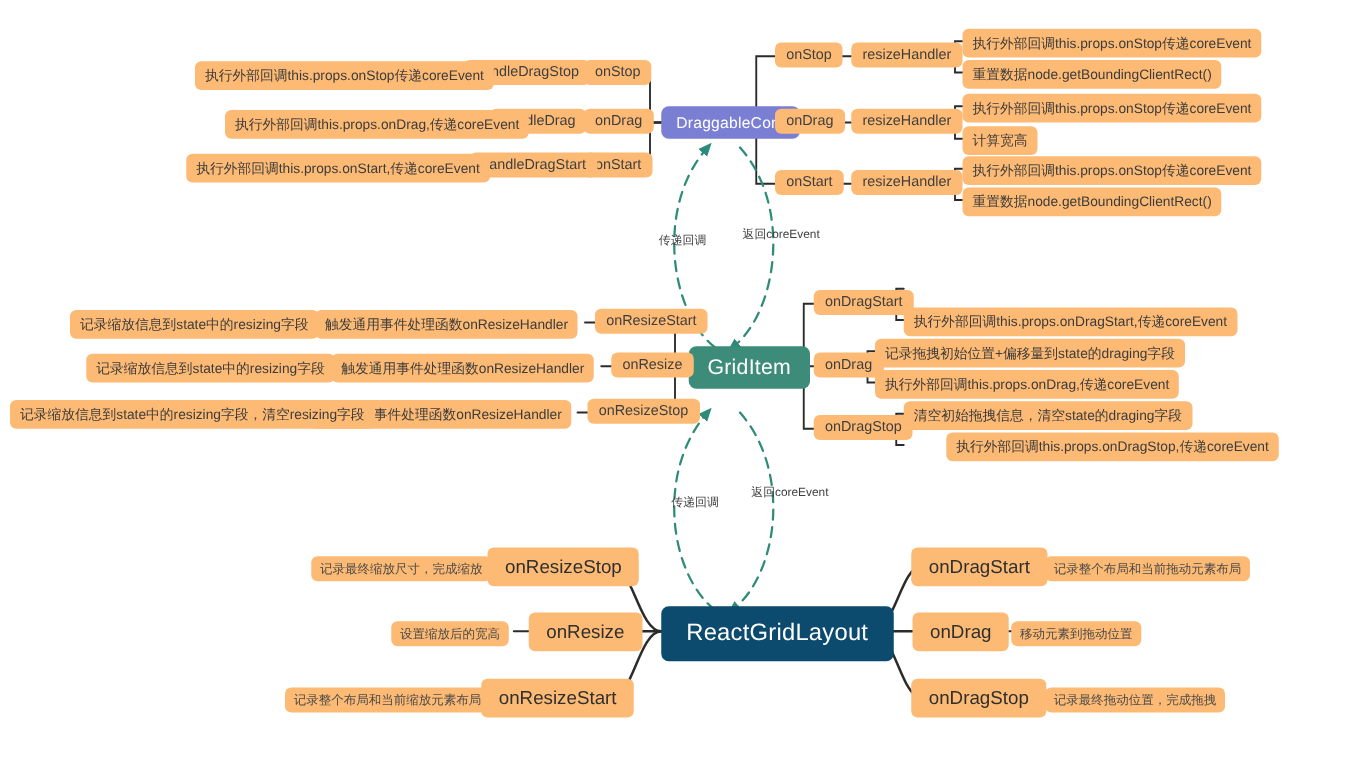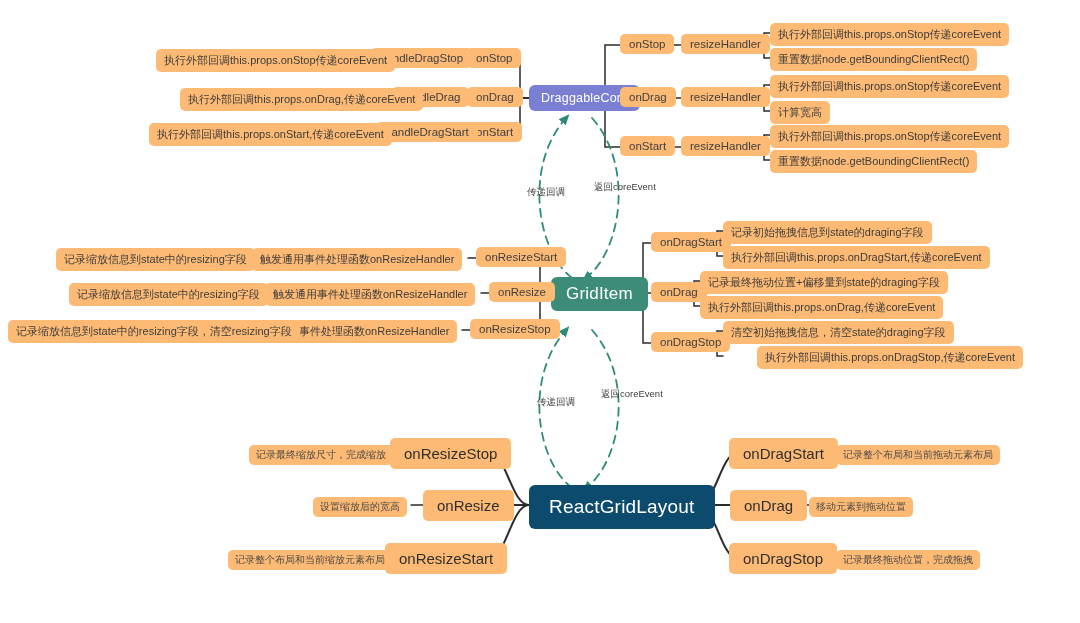--- a/index.html
+++ b/index.html
@@ -225,32 +225,29 @@
   <div class="node pill leaf" style="left:247px;top:320px;">
     <span>触发通用事件处理函数onResizeHandler</span>
     </div>
   <div class="node pill leaf" style="left:8px;top:320px;">
     <span>记录缩放信息到state中的resizing字段，清空resizing字段</span>
     </div>
 
   <div class="node pill mid" style="left:651px;top:232px;">
     <span>onDragStart</span>
     </div>
-  <div class="node pill leaf" style="left:723px;top:221px;">
-    <span>记录初始拖拽信息到state的draging字段</span>
-    </div>
   <div class="node pill leaf" style="left:723px;top:246px;">
     <span>执行外部回调this.props.onDragStart,传递coreEvent</span>
     </div>
 
   <div class="node pill mid" style="left:651px;top:282px;">
     <span>onDrag</span>
     </div>
   <div class="node pill leaf" style="left:700px;top:271px;">
-    <span>记录最终拖动位置+偏移量到state的draging字段</span>
+    <span>记录拖拽初始位置+偏移量到state的draging字段</span>
     </div>
   <div class="node pill leaf" style="left:700px;top:296px;">
     <span>执行外部回调this.props.onDrag,传递coreEvent</span>
     </div>
 
   <div class="node pill mid" style="left:651px;top:332px;">
     <span>onDragStop</span>
     </div>
   <div class="node pill leaf" style="left:723px;top:321px;">
     <span>清空初始拖拽信息，清空state的draging字段</span>

